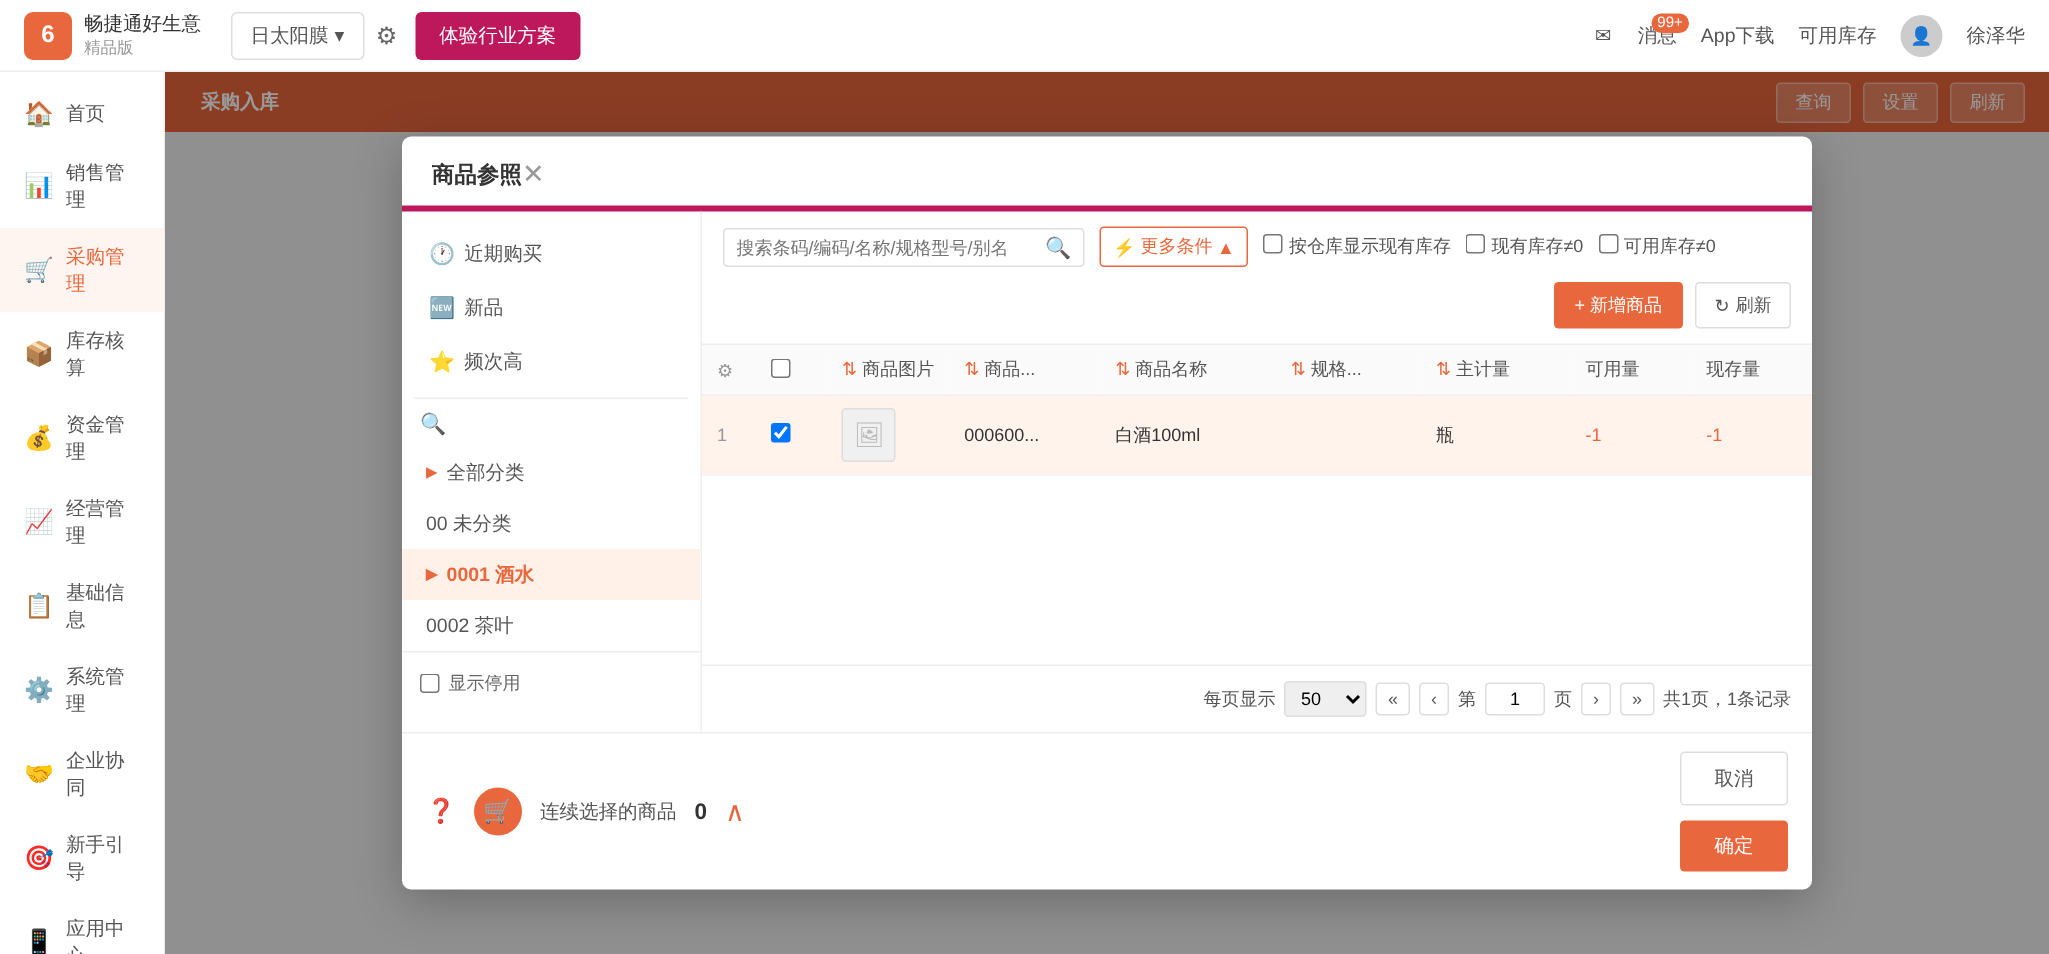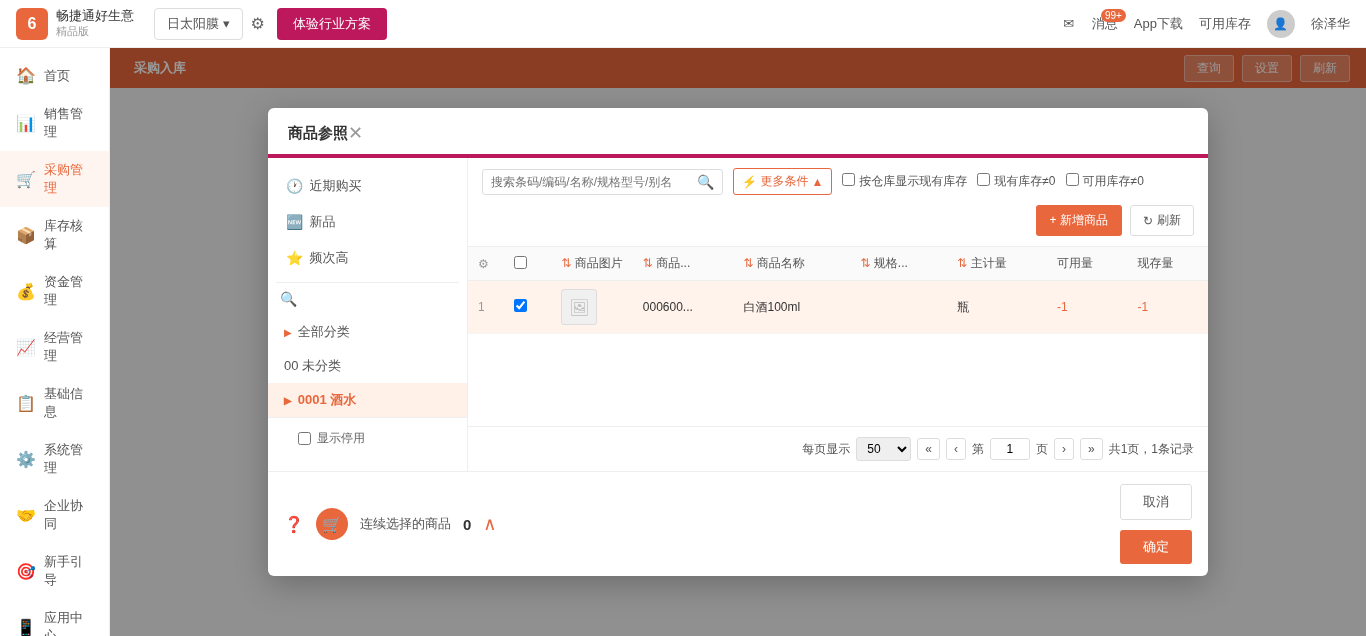--- a/index.html
+++ b/index.html
@@ -136,21 +136,21 @@
     }
     .modal-search-btn { color: #e8673c; cursor: pointer; font-size: 14px; }
     .category-list { overflow-y: auto; flex: 1; }
     .category-item {
       padding: 8px 16px; cursor: pointer; color: #555; font-size: 13px;
       display: flex; align-items: center; gap: 6px;
     }
     .category-item.active { background: #fff0e8; color: #e8673c; font-weight: bold; }
     .category-item .tri { color: #e8673c; font-size: 10px; }
     .show-disabled-row {
-      padding: 12px 30px; border-top: 1px solid #eee;
+      padding: 12px 12px; border-top: 1px solid #eee;
       display: flex; align-items: center; gap: 6px; font-size: 12px; color: #666;
     }
 
     
     .modal-right {
       flex: 1; display: flex; flex-direction: column; overflow: hidden;
     }
     .modal-toolbar {
       display: flex; align-items: center; gap: 10px;
       padding: 10px 14px; border-bottom: 1px solid #eee; flex-wrap: wrap;
@@ -344,20 +344,23 @@
               <div class="category-item">
                 <span class="tri">▶</span>
                 <span>全部分类</span>
               </div>
               <div class="category-item">
                 <span>00 未分类</span>
               </div>
               <div class="category-item active">
                 <span class="tri">▶</span>
                 <span>0001 酒水</span>
+              </div>
+              <div class="category-item">
+                <span>0002 茶叶</span>
               </div>
 
             </div>
 
             <div class="show-disabled-row">
               <input type="checkbox" style="">
               <span>显示停用</span>
             </div>
           </div>
 

